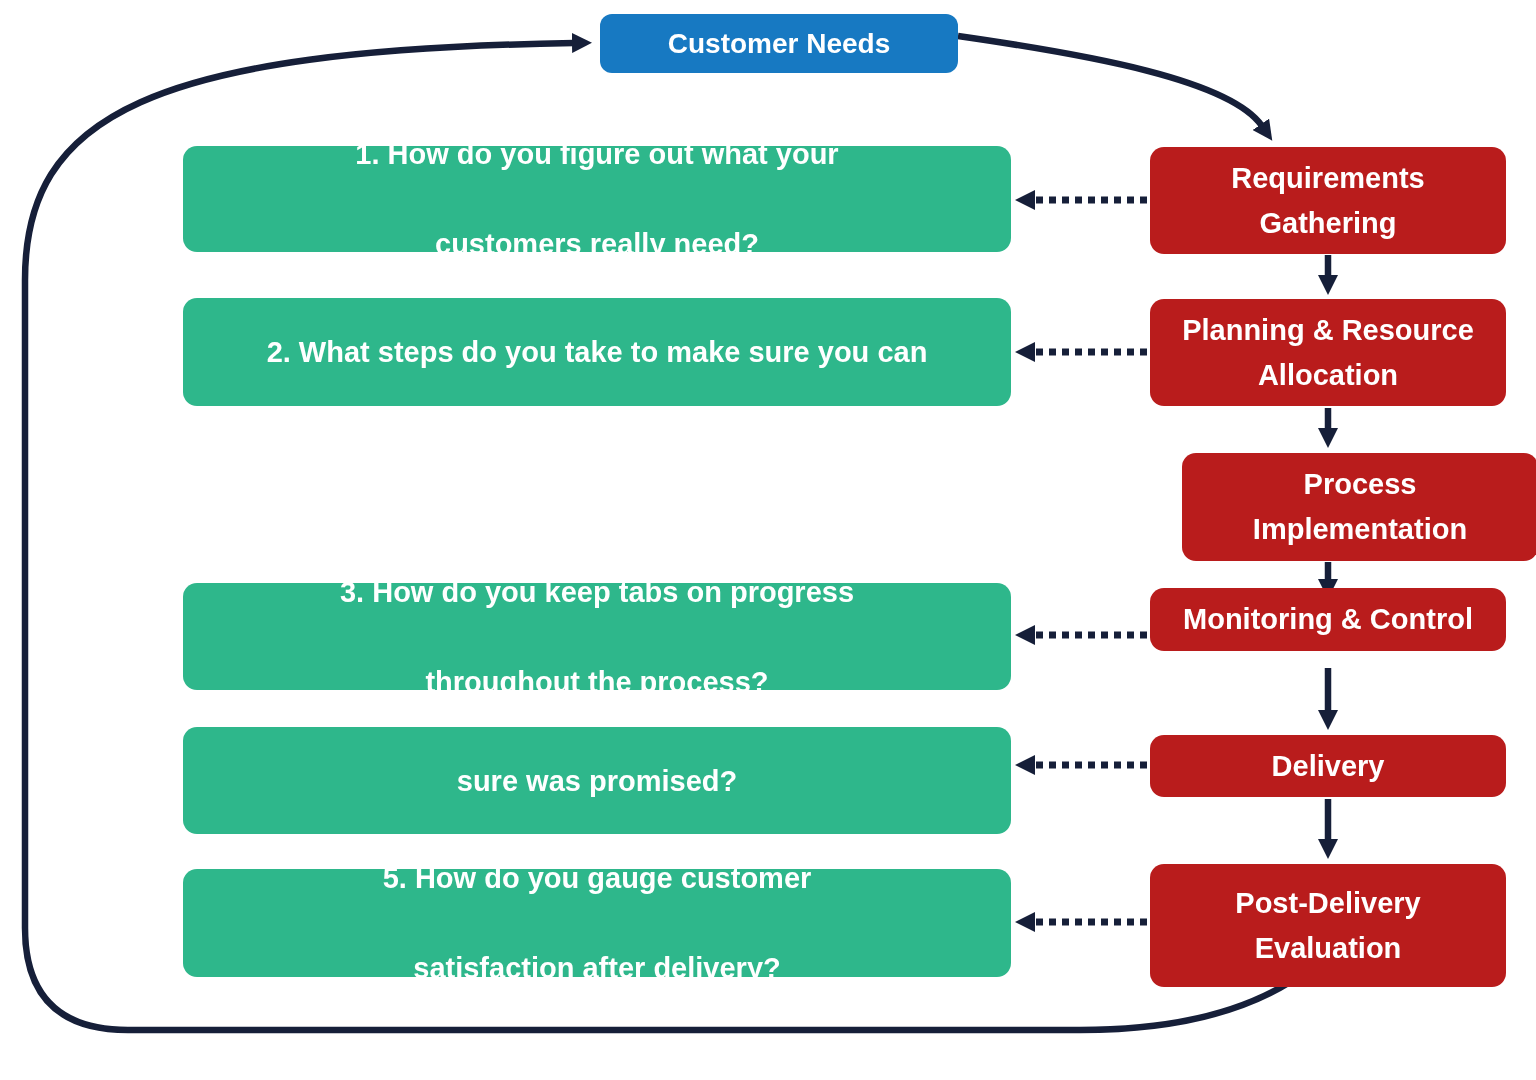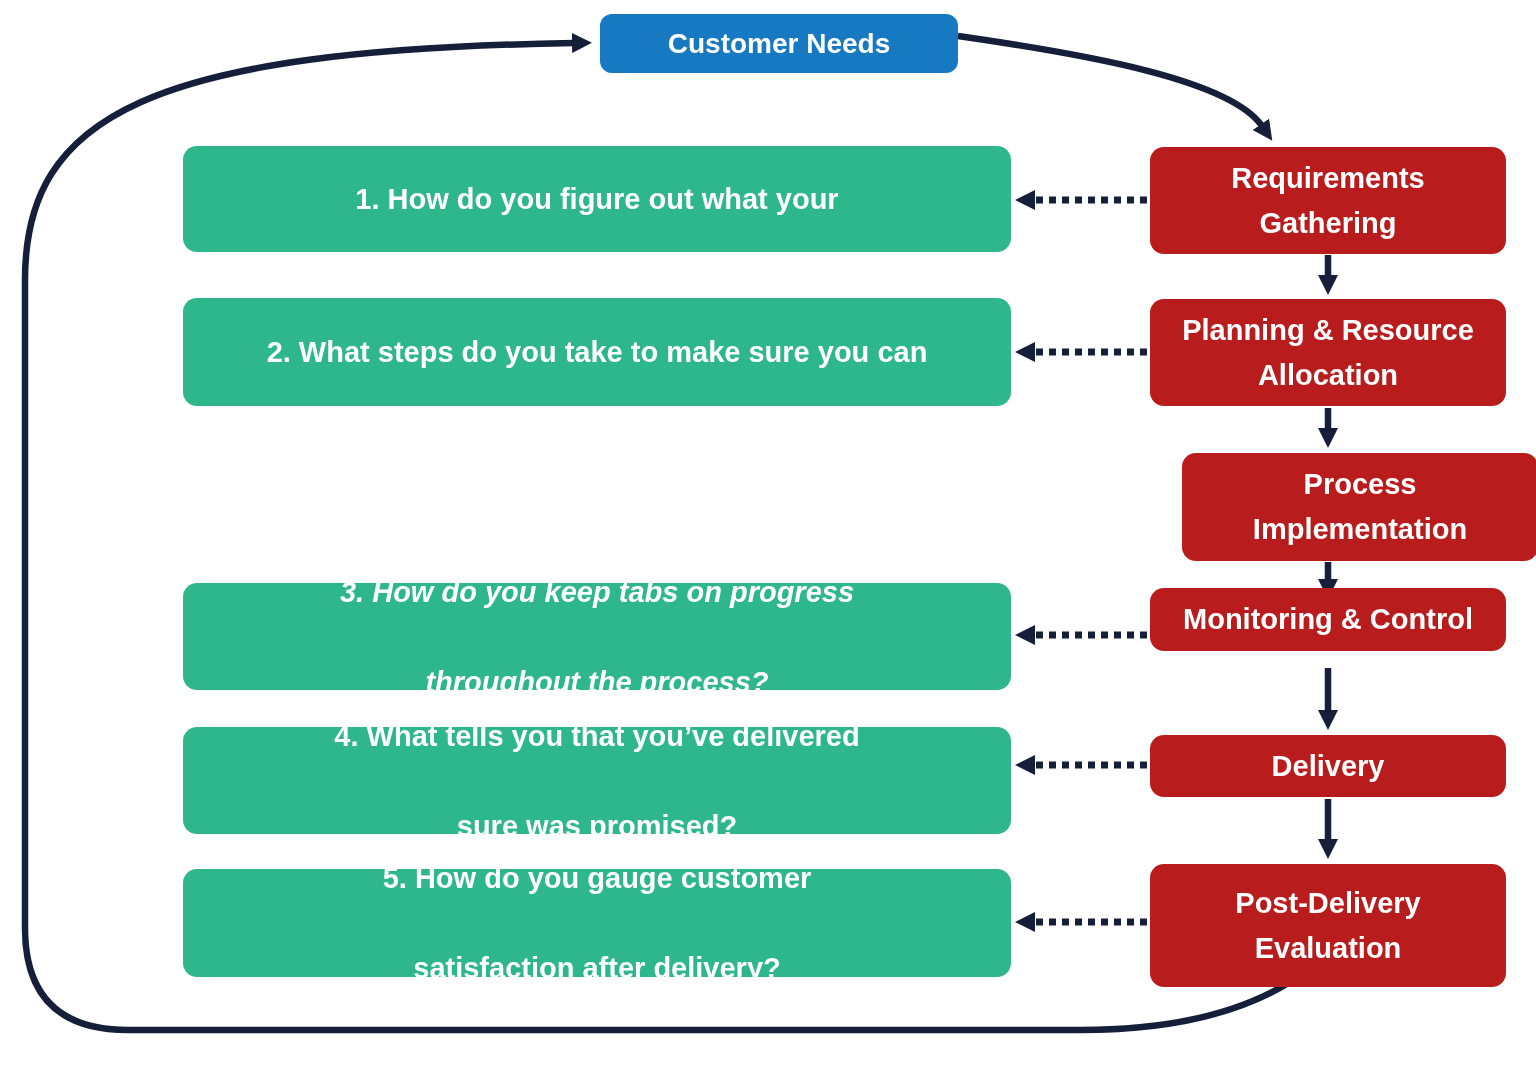--- a/index.html
+++ b/index.html
@@ -65,21 +65,21 @@
   .stage-5 { top: 864px; height: 123px; }
   .question {
     left: 183px; width: 828px;
     font-size: 29px;
     line-height: 46px;
     padding: 2px 0;
     gap: 44px;
   }
   .question-0 { top: 146px; height: 106px; }
   .question-1 { top: 298px; height: 108px; }
-  .question-2 { top: 583px; height: 107px; font-style: italic; }
+  .question-2 { top: 583px; height: 107px; }
   .question-3 { top: 727px; height: 107px; }
   .question-4 { top: 869px; height: 108px; }
   .solid-line {
     fill: none;
     stroke: #161f39;
     stroke-width: 6.5;
   }
   .dotted-line {
     fill: none;
     stroke: #161f39;
@@ -138,30 +138,30 @@
   <div class="node blue-node stage stage-4">
     <span>Delivery</span>
   </div>
   <div class="node blue-node stage stage-5">
     <span>Post-Delivery</span>
     <span>Evaluation</span>
   </div>
 
   <div class="node green-node question question-0">
     <span>1. How do you figure out what your</span>
+    <span>customers really need?</span>
   </div>
   <div class="node green-node question question-1">
     <span>2. What steps do you take to make sure you can</span>
   </div>
   <div class="node green-node question question-2">
     <span>3. How do you keep tabs on progress</span>
     <span>throughout the process?</span>
   </div>
   <div class="node green-node question question-3">
-    <span>4. What tells you that you’ve delivered</span>
     <span>sure was promised?</span>
   </div>
   <div class="node green-node question question-4">
     <span>5. How do you gauge customer</span>
     <span>satisfaction after delivery?</span>
   </div>
 
 </div>
 
 </body></html>

